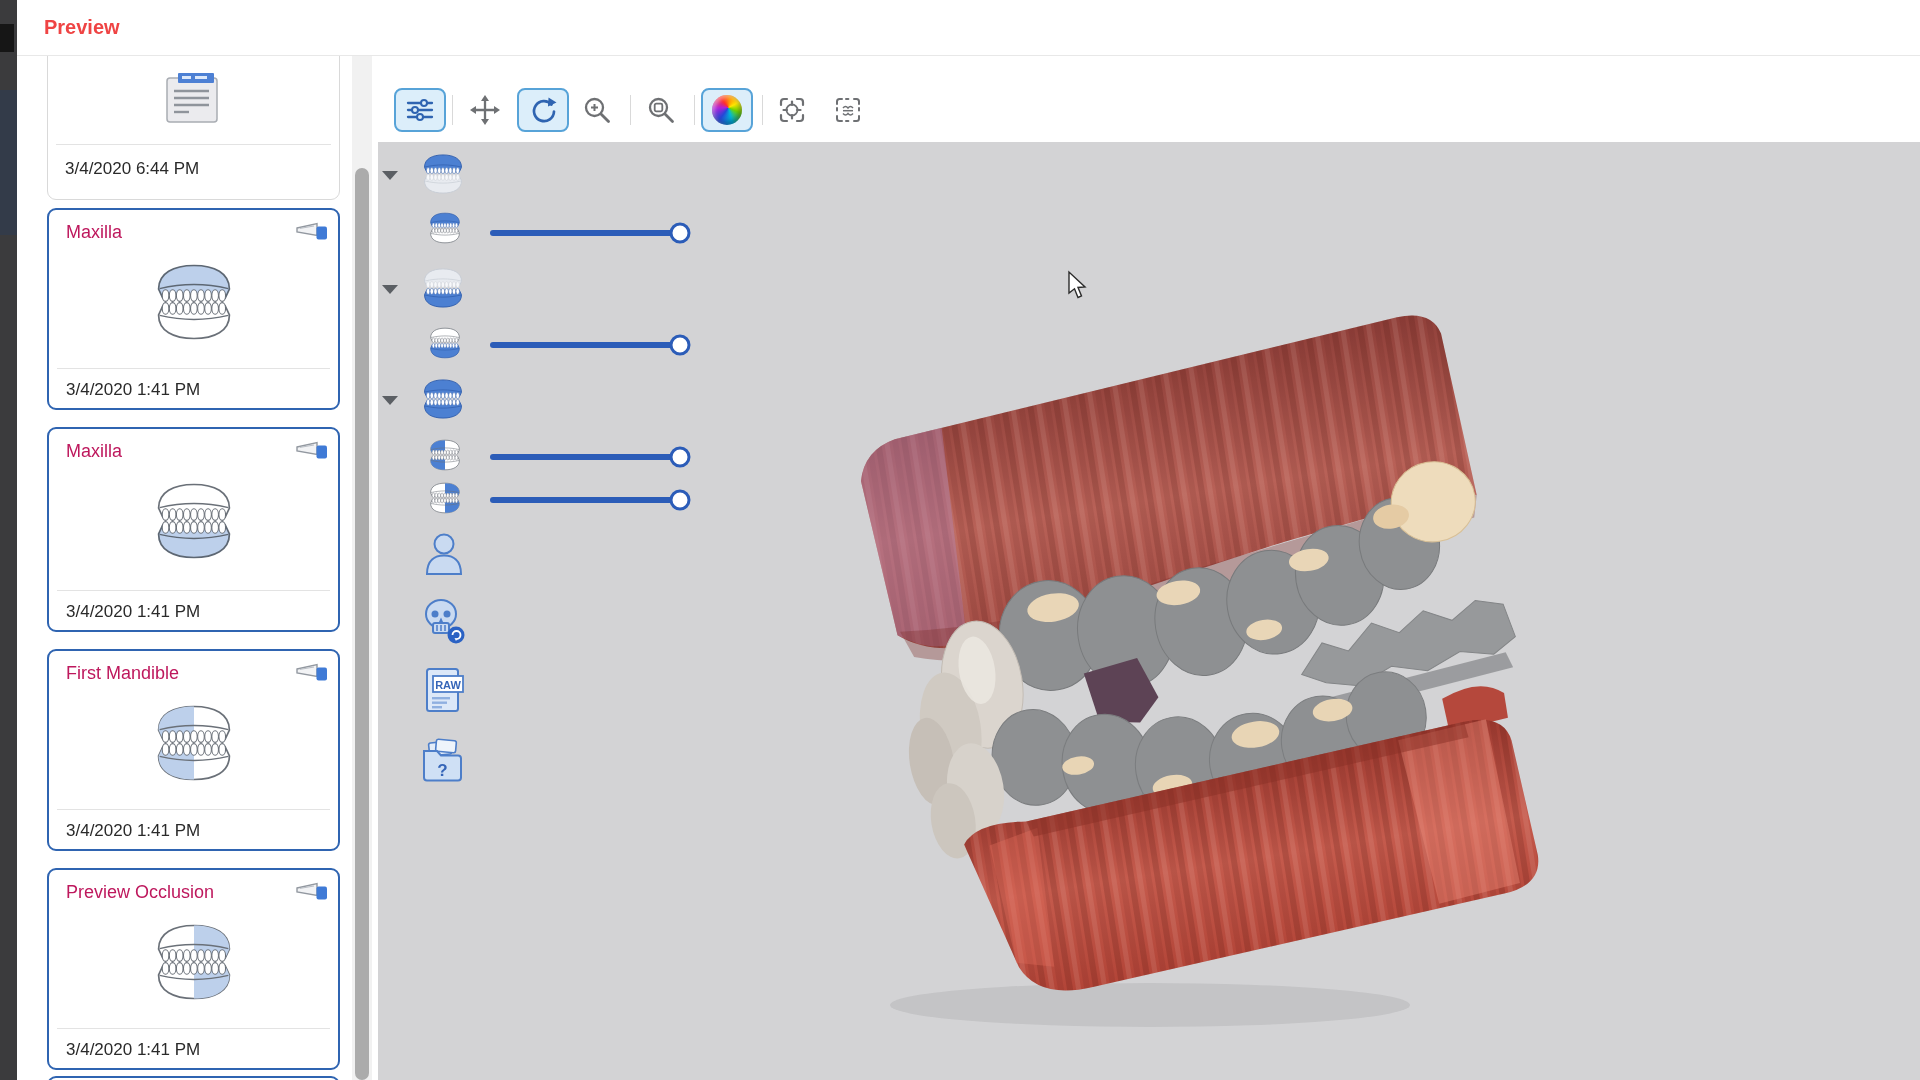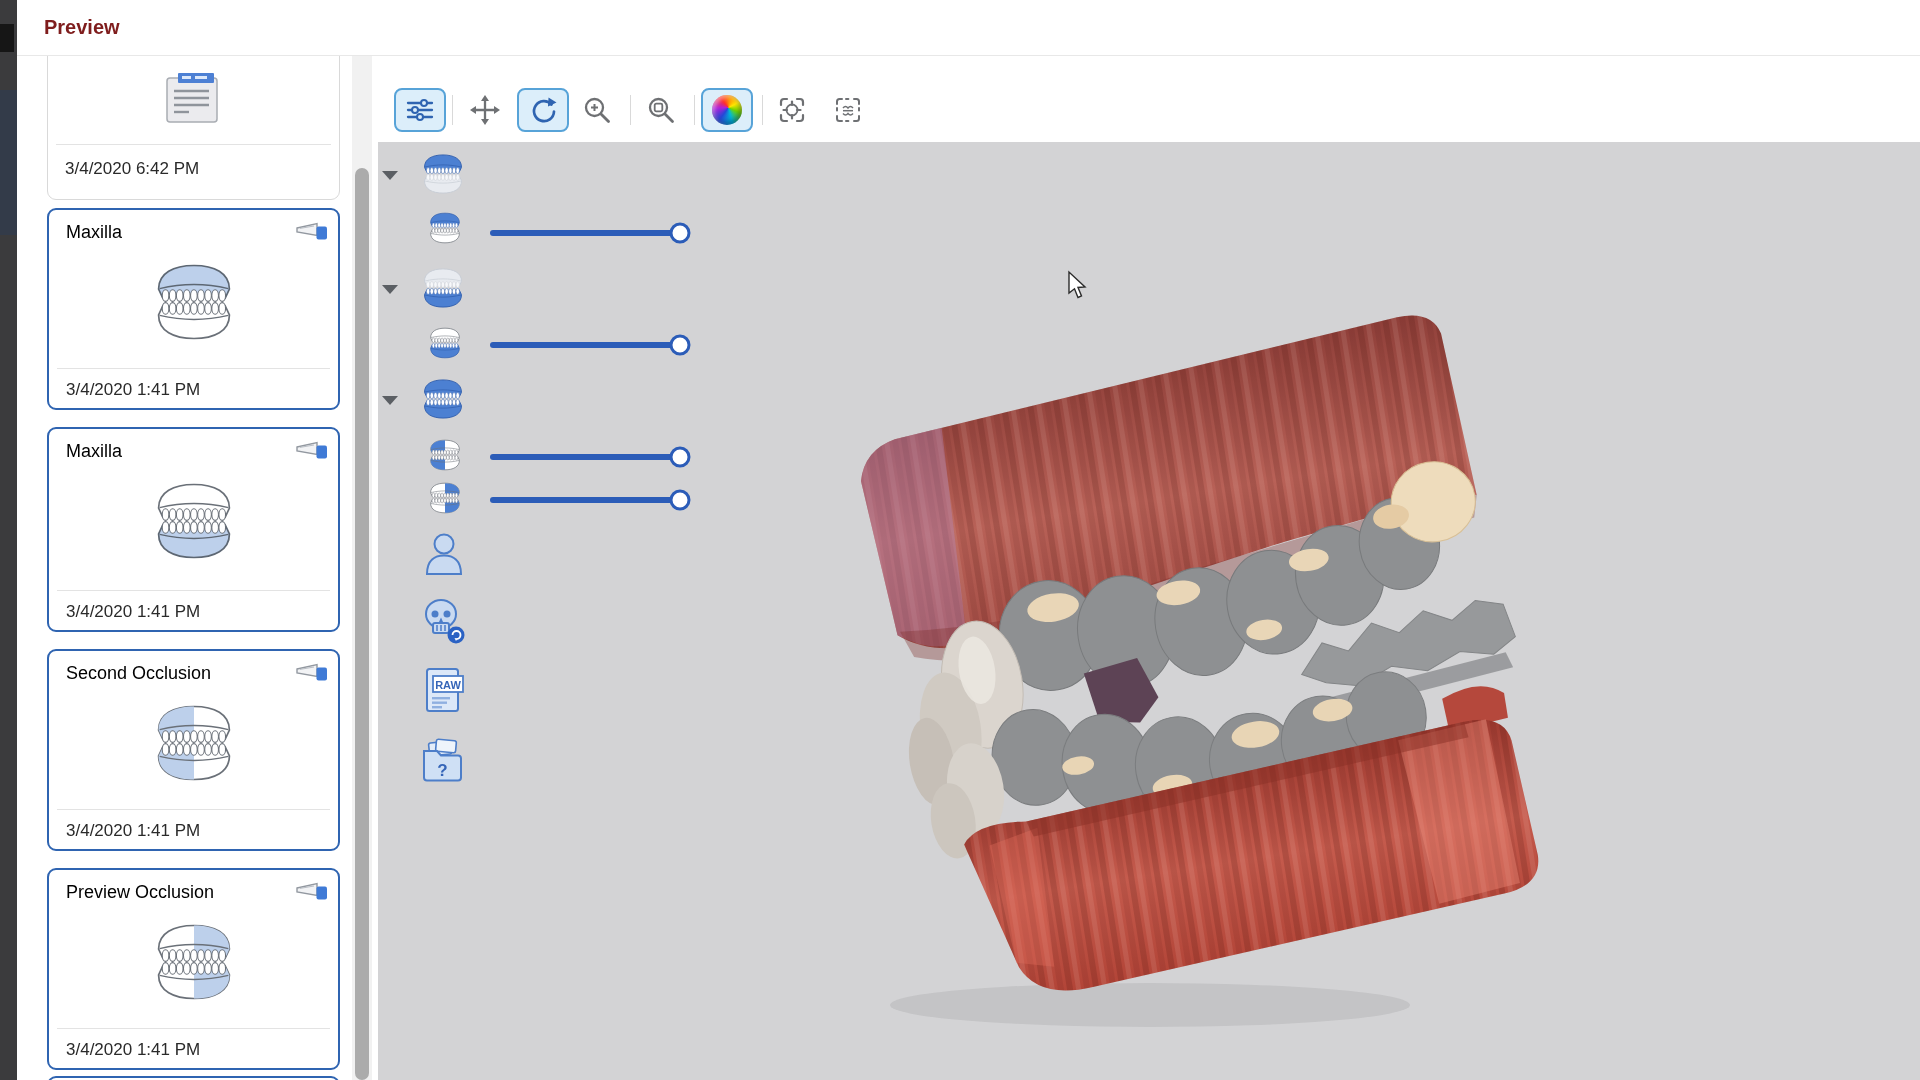--- a/index.html
+++ b/index.html
@@ -5,26 +5,26 @@
   html,body{margin:0;padding:0;background:#fff}
   .stage{position:relative;width:1920px;height:1080px;overflow:hidden;background:#fff;
          font-family:"Liberation Sans",sans-serif;-webkit-font-smoothing:antialiased}
   .abs{position:absolute}
   
   .dock{left:0;top:0;width:17px;height:1080px;background:#3b3b3d}
   .dock .sq1{position:absolute;left:0;top:24px;width:14px;height:28px;background:#161616}
   .dock .sq2{position:absolute;left:0;top:90px;width:17px;height:145px;background:#333b49}
   
   .titlebar{left:17px;top:0;width:1903px;height:55px;background:#fff;border-bottom:1px solid #e8e8e8}
-  .titlebar .t{position:absolute;left:27px;top:0;line-height:55px;font-size:20px;font-weight:600;color:#7f1d1d}
+  .titlebar .t{position:absolute;left:27px;top:0;line-height:55px;font-size:20px;font-weight:600;color:#ef4444}
   
   .sidebar{left:17px;top:56px;width:343px;height:1024px;background:#fff;overflow:hidden}
   .card{position:absolute;left:30px;width:293px;background:#fff;border:2px solid #2f64b1;border-radius:9px;box-sizing:border-box}
   .card-cut{border:1.5px solid #d9d9d9}
-  .card-title{position:absolute;left:17px;top:12px;font-size:18px;color:#000000}
+  .card-title{position:absolute;left:17px;top:12px;font-size:18px;color:#be185d}
   .card-divider{position:absolute;left:8px;right:8px;top:158px;height:1px;background:#e3e3e3}
   .card-date{position:absolute;left:17px;top:160px;height:40px;line-height:40px;font-size:17px;color:#2a2a2a;white-space:nowrap}
   .thumb{position:absolute;left:50%;transform:translateX(-50%);top:50px}
   .scan-ic{position:absolute;right:10px;top:10px}
   
   .sb-track{left:352px;top:56px;width:20px;height:1024px;background:#f1f1f1}
   .sb-thumb{left:355px;top:168px;width:14px;height:912px;background:#ababab;border-radius:7px}
   
   .toolbar{left:372px;top:56px;width:1548px;height:86px;background:#fff;border-bottom:1px solid #c9c9cb}
   .tbtn{position:absolute;top:32px;width:52px;height:44px;border-radius:8px;box-sizing:border-box;
@@ -65,21 +65,21 @@
         <rect x="3" y="5" width="50" height="44" rx="3" fill="#ebebee" stroke="#a9adb3" stroke-width="1.5"></rect>
         <rect x="14" y="0" width="36" height="10" rx="1" fill="#4d80d4"></rect>
         <rect x="18" y="3" width="9" height="3" fill="#dce8fa"></rect>
           <rect x="31" y="3" width="12" height="3" fill="#dce8fa"></rect>
         <line x1="10" y1="18" x2="45" y2="18" stroke="#8f949b" stroke-width="2.4"></line>
         <line x1="10" y1="25" x2="45" y2="25" stroke="#8f949b" stroke-width="2.4"></line>
         <line x1="10" y1="32" x2="45" y2="32" stroke="#8f949b" stroke-width="2.4"></line>
         <line x1="10" y1="39" x2="25" y2="39" stroke="#8f949b" stroke-width="2.4"></line>
       </svg>
       <div class="card-divider" style="top:203px"></div>
-      <div class="card-date" style="top:208px">3/4/2020 6:42 PM</div>
+      <div class="card-date" style="top:208px">3/4/2020 6:44 PM</div>
     </div>
 
     <div class="card" style="top:152px;height:202px">
       <div class="card-title">Maxilla</div>
       <svg class="scan-ic" width="32" height="24" viewBox="0 0 32 24">
         <path d="M1,8 L21,3.5 L21,15.5 L1,12 Z" fill="#f2f3f5" stroke="#9298a0" stroke-width="1.4"></path>
         <line x1="4" y1="8.4" x2="18" y2="6" stroke="#b9bec5" stroke-width="1"></line>
         <rect x="20.5" y="6.5" width="10.5" height="13" rx="2" fill="#3f7ad6"></rect>
       </svg>
       <svg class="thumb jaws" width="88" height="84" viewBox="0 0 82 78">
@@ -139,21 +139,21 @@
           <ellipse cx="47.5" cy="45" rx="3.1" ry="5.4" fill="#ffffff" stroke="#6a7078" stroke-width="1"></ellipse>
           <ellipse cx="54.099999999999994" cy="45" rx="3.1" ry="5.4" fill="#ffffff" stroke="#6a7078" stroke-width="1"></ellipse>
           <ellipse cx="60.699999999999996" cy="45" rx="3.1" ry="5.4" fill="#ffffff" stroke="#6a7078" stroke-width="1"></ellipse>
           <ellipse cx="67.3" cy="45" rx="3.1" ry="5.4" fill="#ffffff" stroke="#6a7078" stroke-width="1"></ellipse>
         </svg>
       <div class="card-divider" style="top:161px"></div>
       <div class="card-date" style="top:163px">3/4/2020 1:41 PM</div>
     </div>
 
     <div class="card" style="top:593px;height:202px">
-      <div class="card-title">Second Occlusion</div>
+      <div class="card-title">First Mandible</div>
       <svg class="scan-ic" width="32" height="24" viewBox="0 0 32 24">
         <path d="M1,8 L21,3.5 L21,15.5 L1,12 Z" fill="#f2f3f5" stroke="#9298a0" stroke-width="1.4"></path>
         <line x1="4" y1="8.4" x2="18" y2="6" stroke="#b9bec5" stroke-width="1"></line>
         <rect x="20.5" y="6.5" width="10.5" height="13" rx="2" fill="#3f7ad6"></rect>
       </svg>
       <svg class="thumb jaws" width="88" height="84" viewBox="0 0 82 78">
           <path d="M8,27 C8,12 22,5 41,5 C60,5 74,12 74,27 L70,35.5 C52,31 30,31 12,35.5 Z" fill="#ffffff" stroke="#6a7078" stroke-width="1.6"></path>
           <defs>
             <clipPath id="jc5">
               <rect x="0" y="0" width="41" height="78"></rect>

